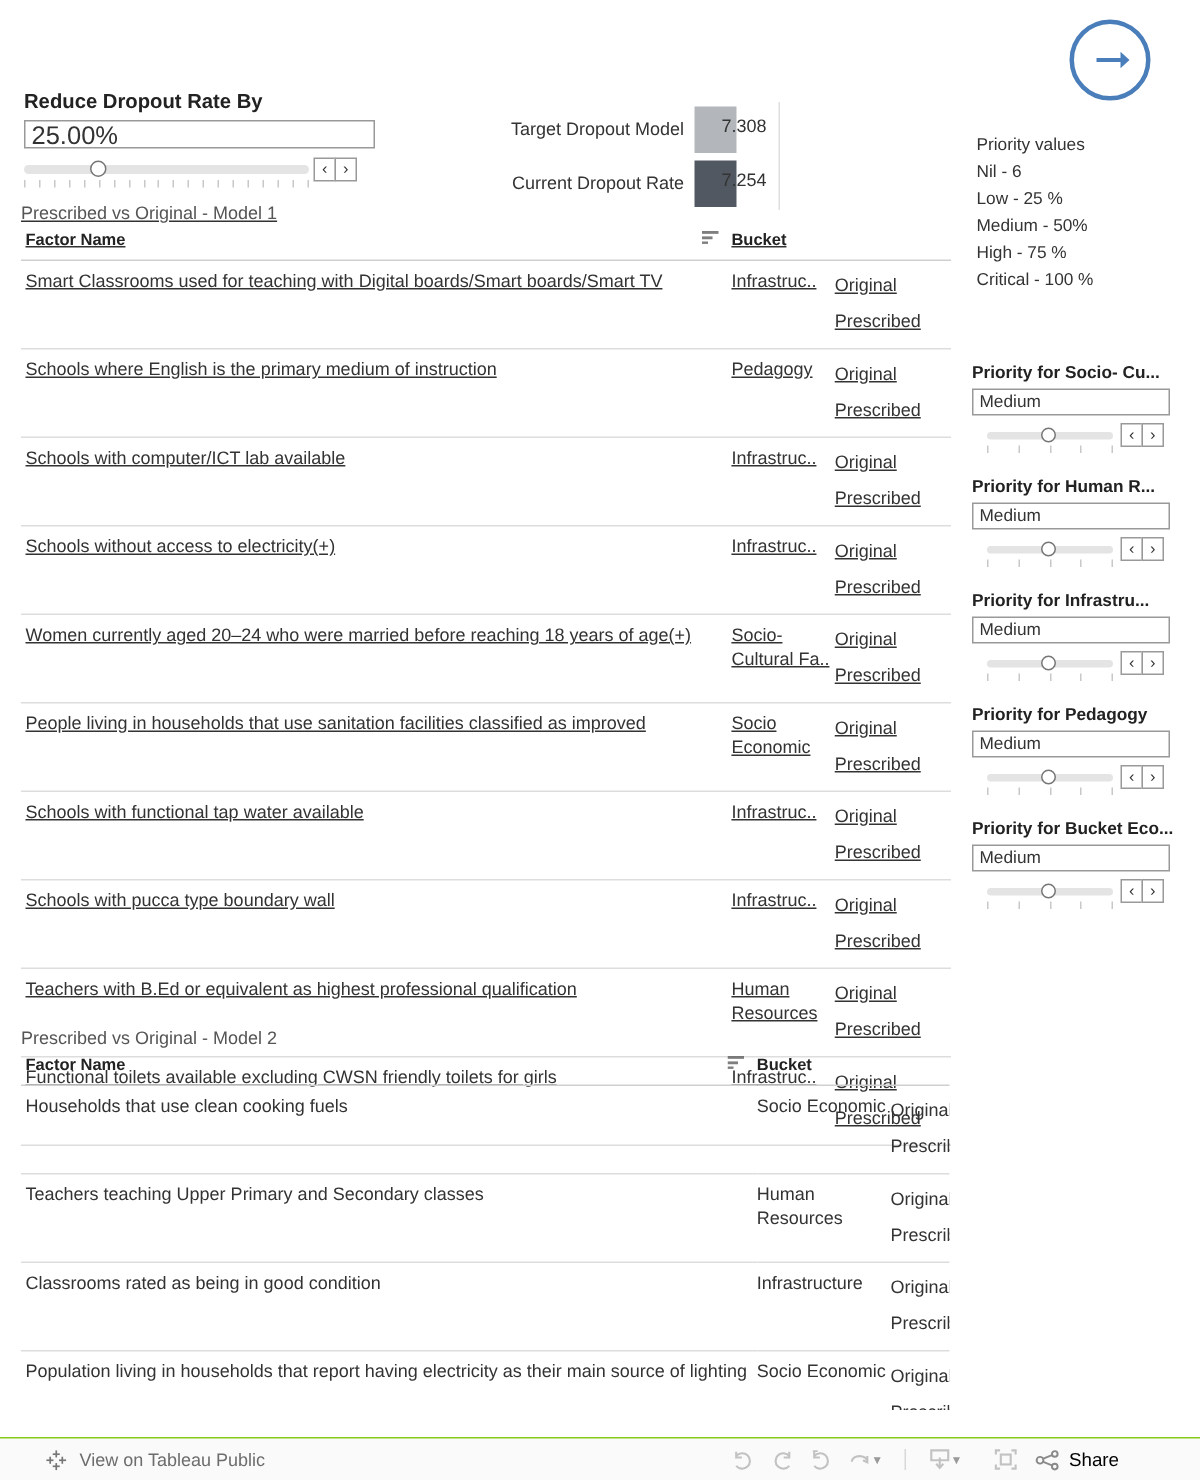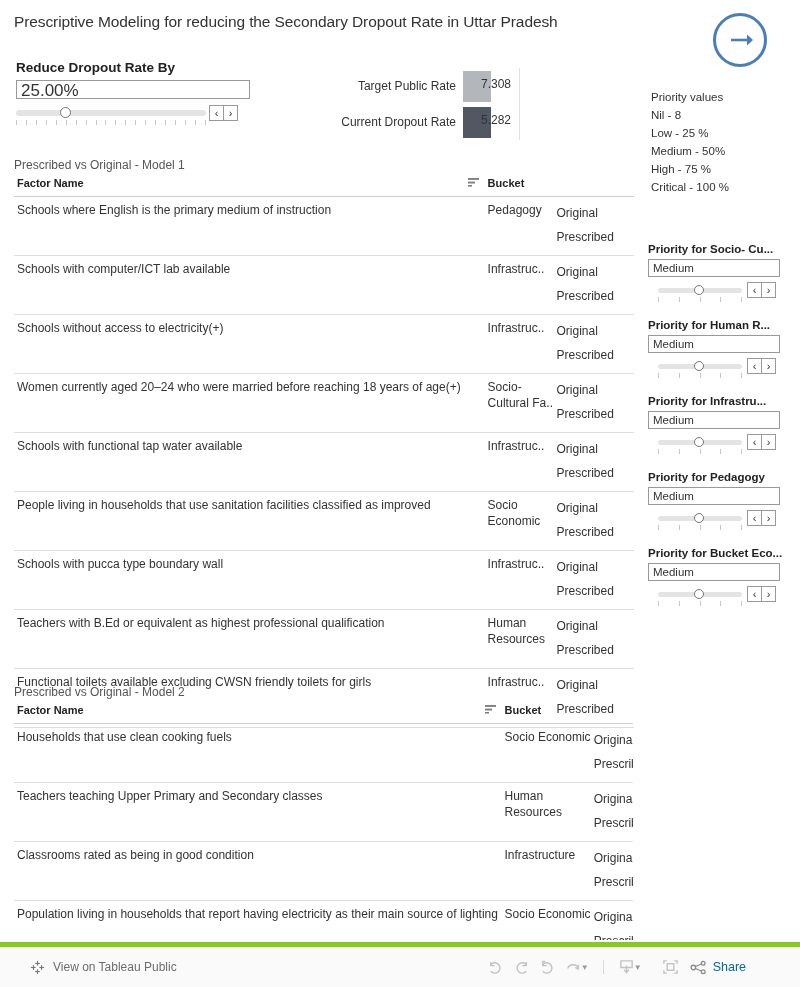--- a/index.html
+++ b/index.html
@@ -101,45 +101,44 @@
   .tbl td {
     font-size: 12px; color: #333; vertical-align: top;
     border-bottom: 1px solid #dddddd; padding: 5px 0 6px 0;
   }
   .c-factor { width: 440px; padding-left: 3px !important; line-height: 16px; }
   .c-bucket { width: 64px; line-height: 16px; }
   .c-meas   { width: 72px; }
   .meas-line { line-height: 23.5px; font-size: 12px; white-space: nowrap; }
   .sorticon { float: right; margin-right: 8px; opacity: .75; }
 
-  .m1 { position: absolute; left: 14px; top: 158px; width: 620px; }
+  .m1 { position: absolute; left: 14px; top: 135px; width: 620px; text-decoration: underline; }
   .m2-clip { position:absolute; left:14px; top:685px; width:619px; height:255px; overflow:hidden; }
 
   
   .toolbar {
-    position: absolute; left: 0; bottom: 0; width: 800px; height: 45px;
-    background: #fafafa; border-top: 5px solid #84cc16;
+    position: absolute; left: 0; bottom: 0; width: 800px; height: 29px;
+    background: #fafafa; border-top: 1px solid #84cc16;
     display: flex; 
   }
   .tb-left { display:flex; align-items:center; margin-left: 30px; cursor:pointer; }
   .tb-left span { font-size: 12px; color: #6d6d6d; margin-left: 8px; }
   .tb-right { display:flex; align-items:center; margin-left: auto; margin-right: 54px; }
   .tb-btn { width: 26px; height: 22px; display:flex; align-items:center; justify-content:center;
             cursor:pointer; color:#c2c2c2; }
   .tb-caret { font-size: 8px; color:#9a9a9a; margin-left:-6px; margin-right:4px; cursor:pointer; }
   .tb-div { width:1px; height:14px; background:#d8d8d8; margin: 0 10px; }
   .tb-share { display:flex; align-items:center; cursor:pointer; margin-left: 6px; }
-  .tb-share span { font-size: 12.5px; color: #0369a1; margin-left: 6px; }
+  .tb-share span { font-size: 12.5px; color: #000000; margin-left: 6px; }
 </style>
 </head>
 <body>
 
 <div id="app">
 
-  <div class="title">Prescriptive Modeling for reducing the Secondary Dropout Rate in Uttar Pradesh</div>
 
   <div class="nav-arrow">
     <svg width="30" height="30" viewBox="0 0 30 30">
       <line x1="6" y1="15" x2="23" y2="15" stroke="#4a7ebb" stroke-width="2.6"></line>
       <polygon points="22,9.5 28,15 22,20.5" fill="#4a7ebb"></polygon>
     </svg>
   </div>
 
   <div class="reduce-block">
     <div class="reduce-label">Reduce Dropout Rate By</div>
@@ -173,40 +172,40 @@
       </div>
       <div class="stepper">
         <button>‹</button>
         <button>›</button>
       </div>
     </div>
   </div>
 
   <div class="kpi">
     <div class="kpi-row">
-      <div class="kpi-name">Target Public Rate</div>
+      <div class="kpi-name">Target Dropout Model</div>
       <div class="kpi-barwrap">
         <div class="kpi-bar" style="width:28px;background:#b3b7bb;"></div>
         <div class="kpi-val">7.308</div>
         <div class="kpi-axis"></div>
       </div>
     </div>
     <div class="kpi-row">
       <div class="kpi-name">Current Dropout Rate</div>
       <div class="kpi-barwrap">
         <div class="kpi-bar" style="width:28px;background:#525861;"></div>
-        <div class="kpi-val">5.282</div>
+        <div class="kpi-val">7.254</div>
         <div class="kpi-axis"></div>
       </div>
     </div>
   </div>
 
   <div class="legend">
     <div>Priority values</div>
-    <div>Nil - 8</div>
+    <div>Nil - 6</div>
     <div>Low - 25 %</div>
     <div>Medium - 50%</div>
     <div>High - 75 %</div>
     <div>Critical - 100 %</div>
   </div>
 
   <div class="prio" style="top:243px;">
     <div class="prio-title">Priority for Socio- Cu...</div>
     <div class="prio-box">Medium</div>
     <div class="prio-slider-row">
@@ -330,20 +329,28 @@
               <rect x="0" y="8" width="4" height="1.6" fill="#555"></rect>
             </svg>
           </span>
         </th>
         <th class="c-bucket">Bucket</th>
         <th class="c-meas"></th>
       </tr>
         </thead>
       <tbody id="m1-body">
           <tr>
+            <td class="c-factor">Smart Classrooms used for teaching with Digital boards/Smart boards/Smart TV</td>
+            <td class="c-bucket">Infrastruc..</td>
+            <td class="c-meas">
+              <div class="meas-line">Original</div>
+              <div class="meas-line">Prescribed</div>
+            </td>
+          </tr>
+          <tr>
             <td class="c-factor">Schools where English is the primary medium of instruction</td>
             <td class="c-bucket">Pedagogy</td>
             <td class="c-meas">
               <div class="meas-line">Original</div>
               <div class="meas-line">Prescribed</div>
             </td>
           </tr>
           <tr>
             <td class="c-factor">Schools with computer/ICT lab available</td>
             <td class="c-bucket">Infrastruc..</td>
@@ -362,30 +369,30 @@
           </tr>
           <tr>
             <td class="c-factor">Women currently aged 20–24 who were married before reaching 18 years of age(+)</td>
             <td class="c-bucket">Socio-Cultural Fa..</td>
             <td class="c-meas">
               <div class="meas-line">Original</div>
               <div class="meas-line">Prescribed</div>
             </td>
           </tr>
           <tr>
+            <td class="c-factor">People living in households that use sanitation facilities classified as improved</td>
+            <td class="c-bucket">Socio Economic</td>
+            <td class="c-meas">
+              <div class="meas-line">Original</div>
+              <div class="meas-line">Prescribed</div>
+            </td>
+          </tr>
+          <tr>
             <td class="c-factor">Schools with functional tap water available</td>
             <td class="c-bucket">Infrastruc..</td>
-            <td class="c-meas">
-              <div class="meas-line">Original</div>
-              <div class="meas-line">Prescribed</div>
-            </td>
-          </tr>
-          <tr>
-            <td class="c-factor">People living in households that use sanitation facilities classified as improved</td>
-            <td class="c-bucket">Socio Economic</td>
             <td class="c-meas">
               <div class="meas-line">Original</div>
               <div class="meas-line">Prescribed</div>
             </td>
           </tr>
           <tr>
             <td class="c-factor">Schools with pucca type boundary wall</td>
             <td class="c-bucket">Infrastruc..</td>
             <td class="c-meas">
               <div class="meas-line">Original</div>

